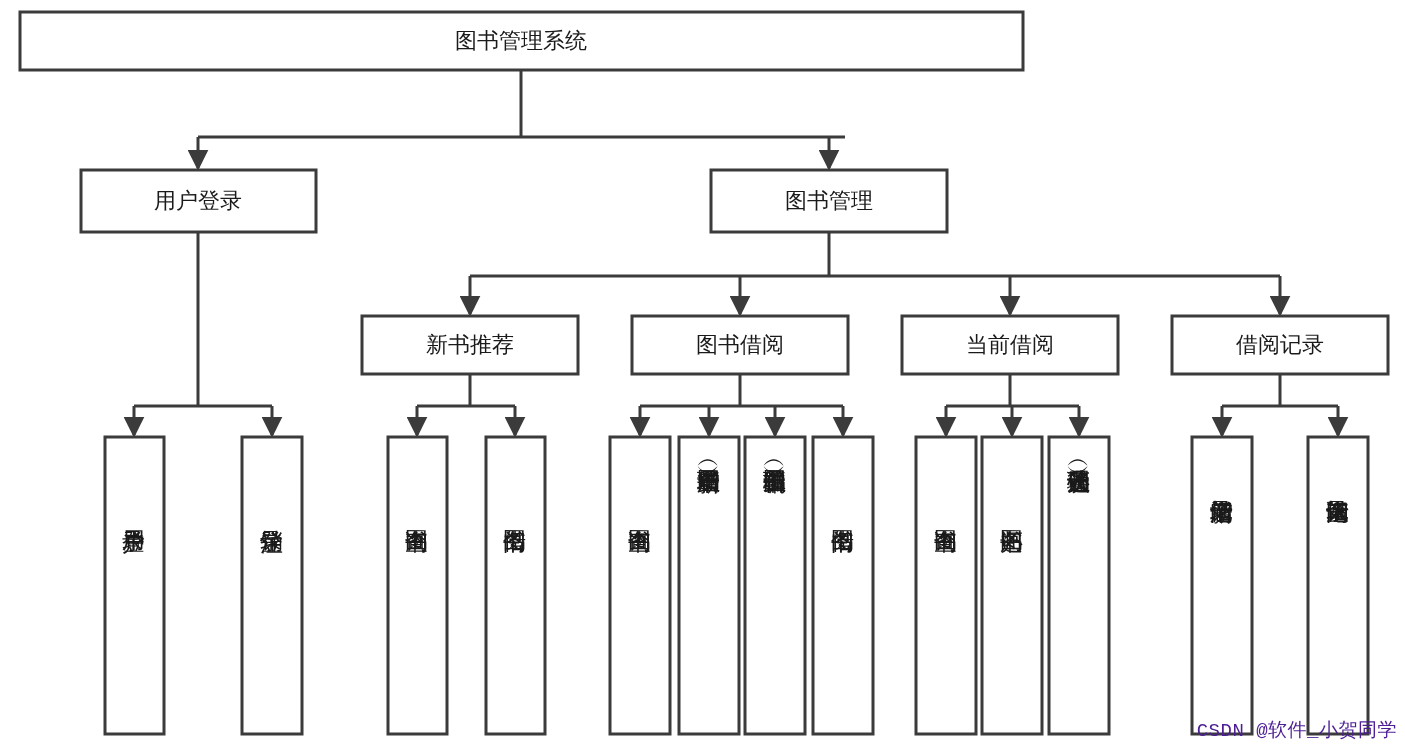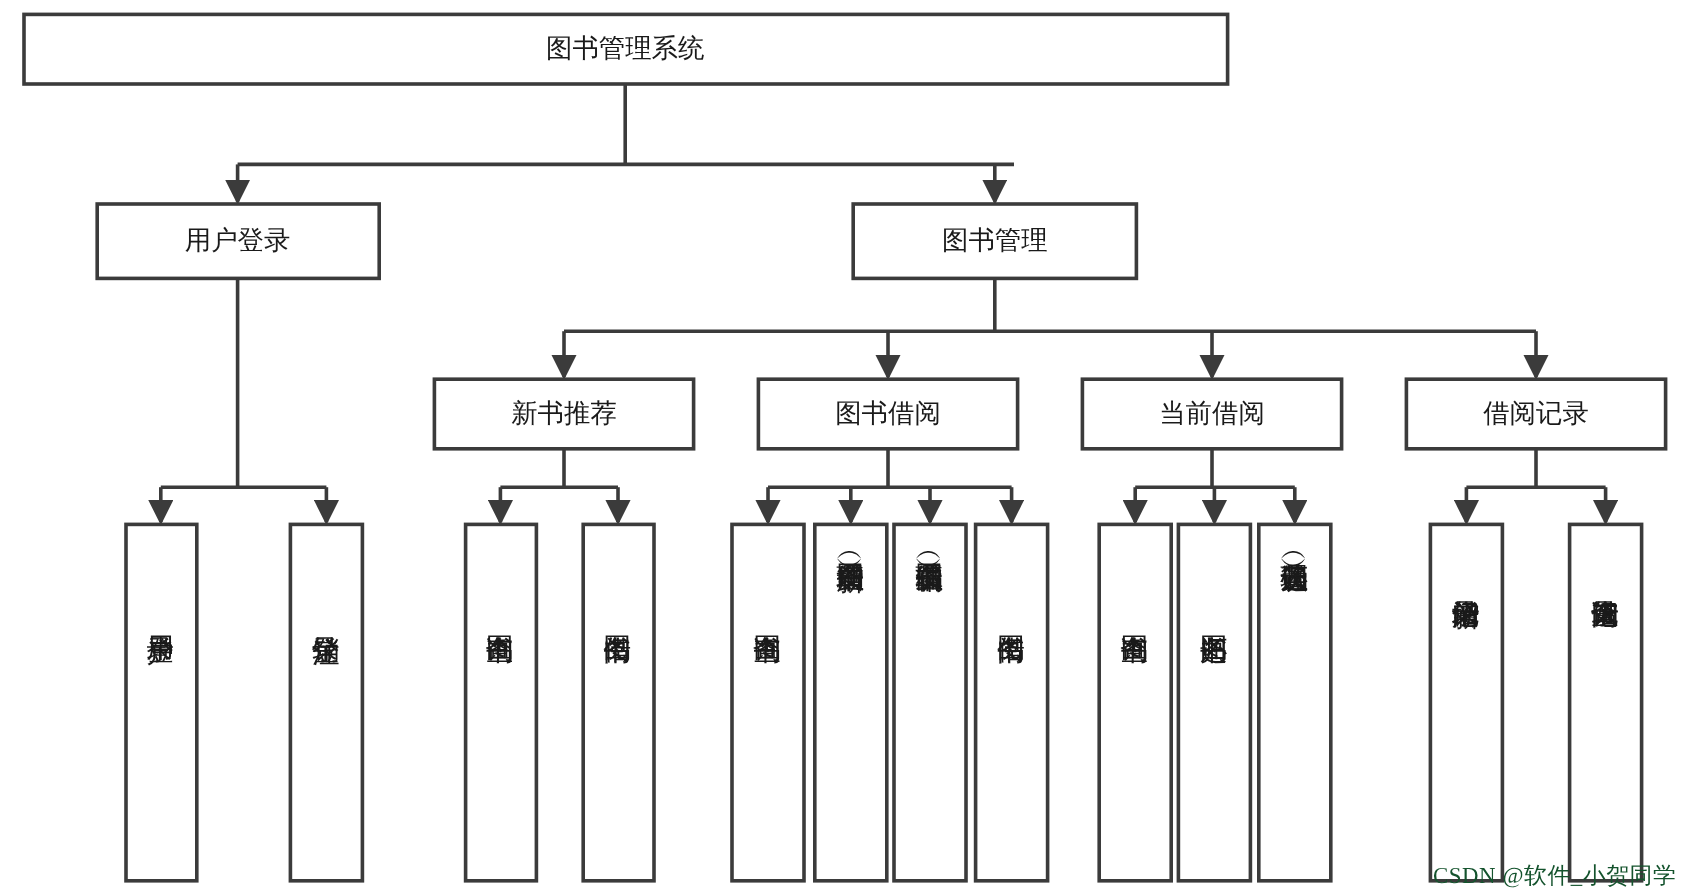--- a/index.html
+++ b/index.html
@@ -24,23 +24,23 @@
   }
   .leaf-label{
     fill:#1a1a1a;
     font-family:"Liberation Sans","DejaVu Sans",sans-serif;
     font-size:23px;
     text-anchor:middle;
   }
   .watermark{
     position:absolute;
     right:8px;bottom:4px;
-    font-family:Liberation Serif, serif;
+    font-family:Liberation Mono, monospace;
     font-size:19px;
-    color:#14532d;
+    color:#4c1d95;
     letter-spacing:0.5px;
     white-space:nowrap;
   }
 </style>
 </head>
 <body>
 
 <div id="stage">
 
   <svg viewBox="0 0 1405 747" xmlns="http://www.w3.org/2000/svg">

